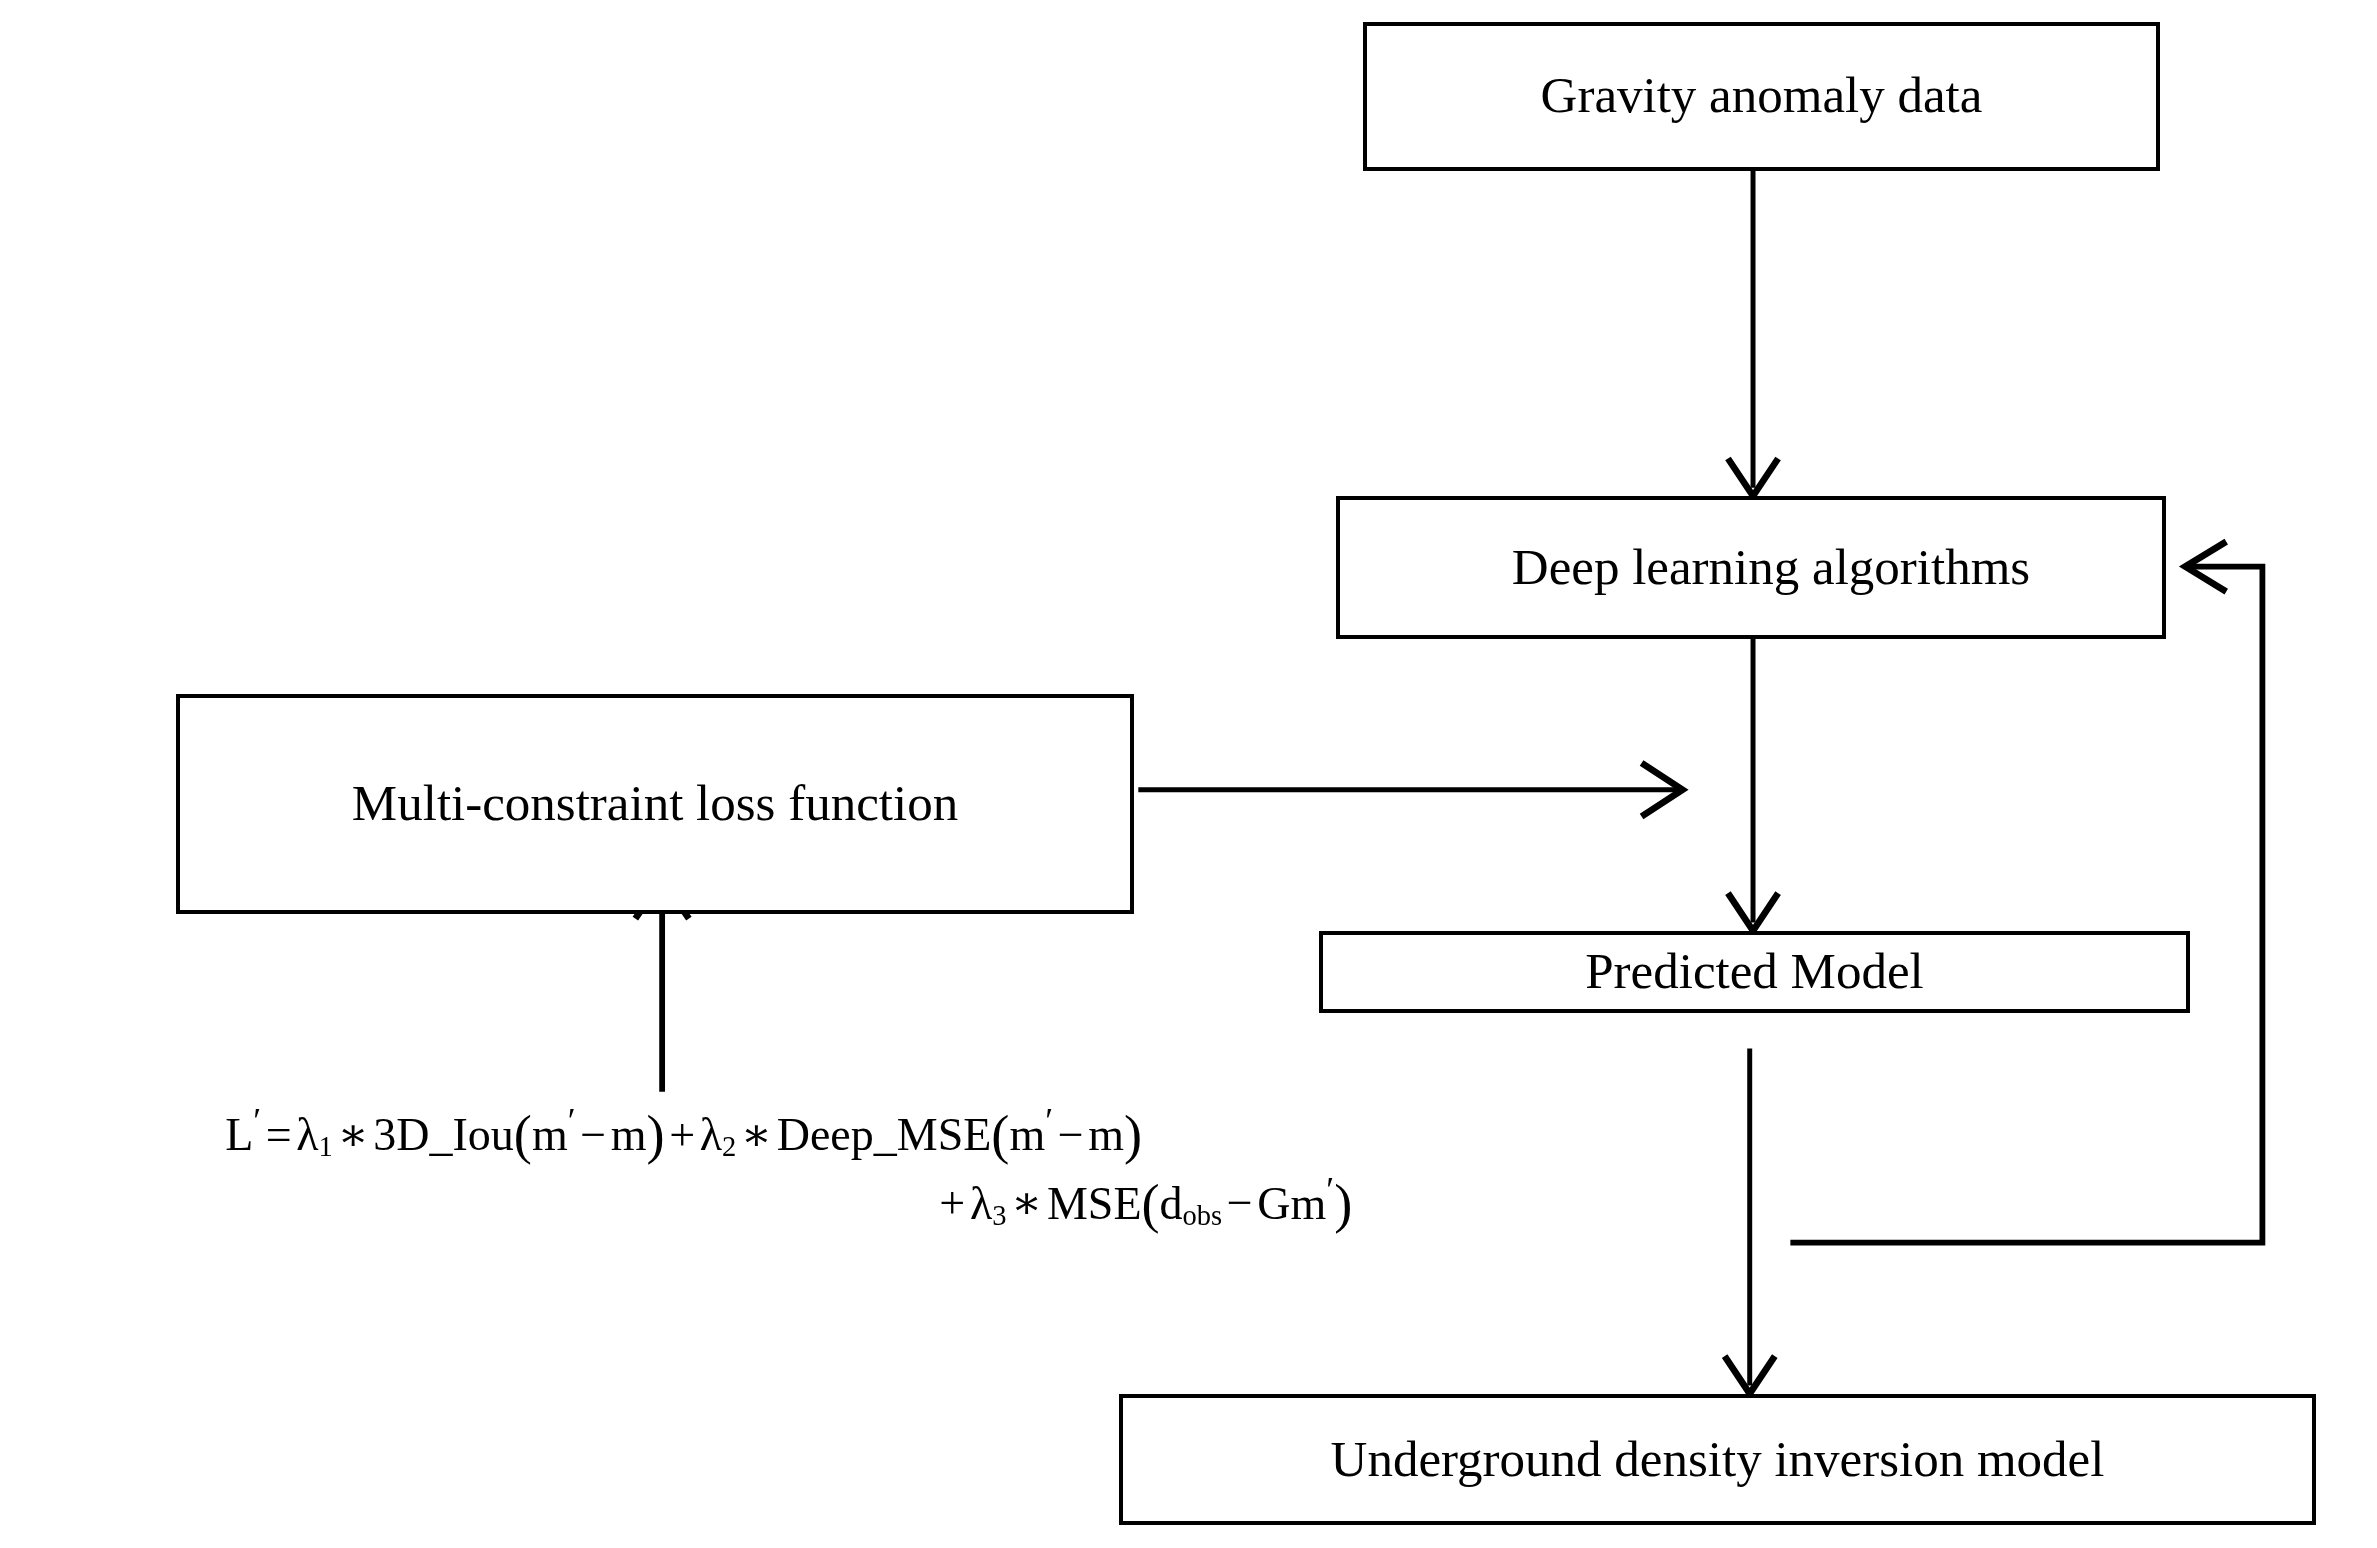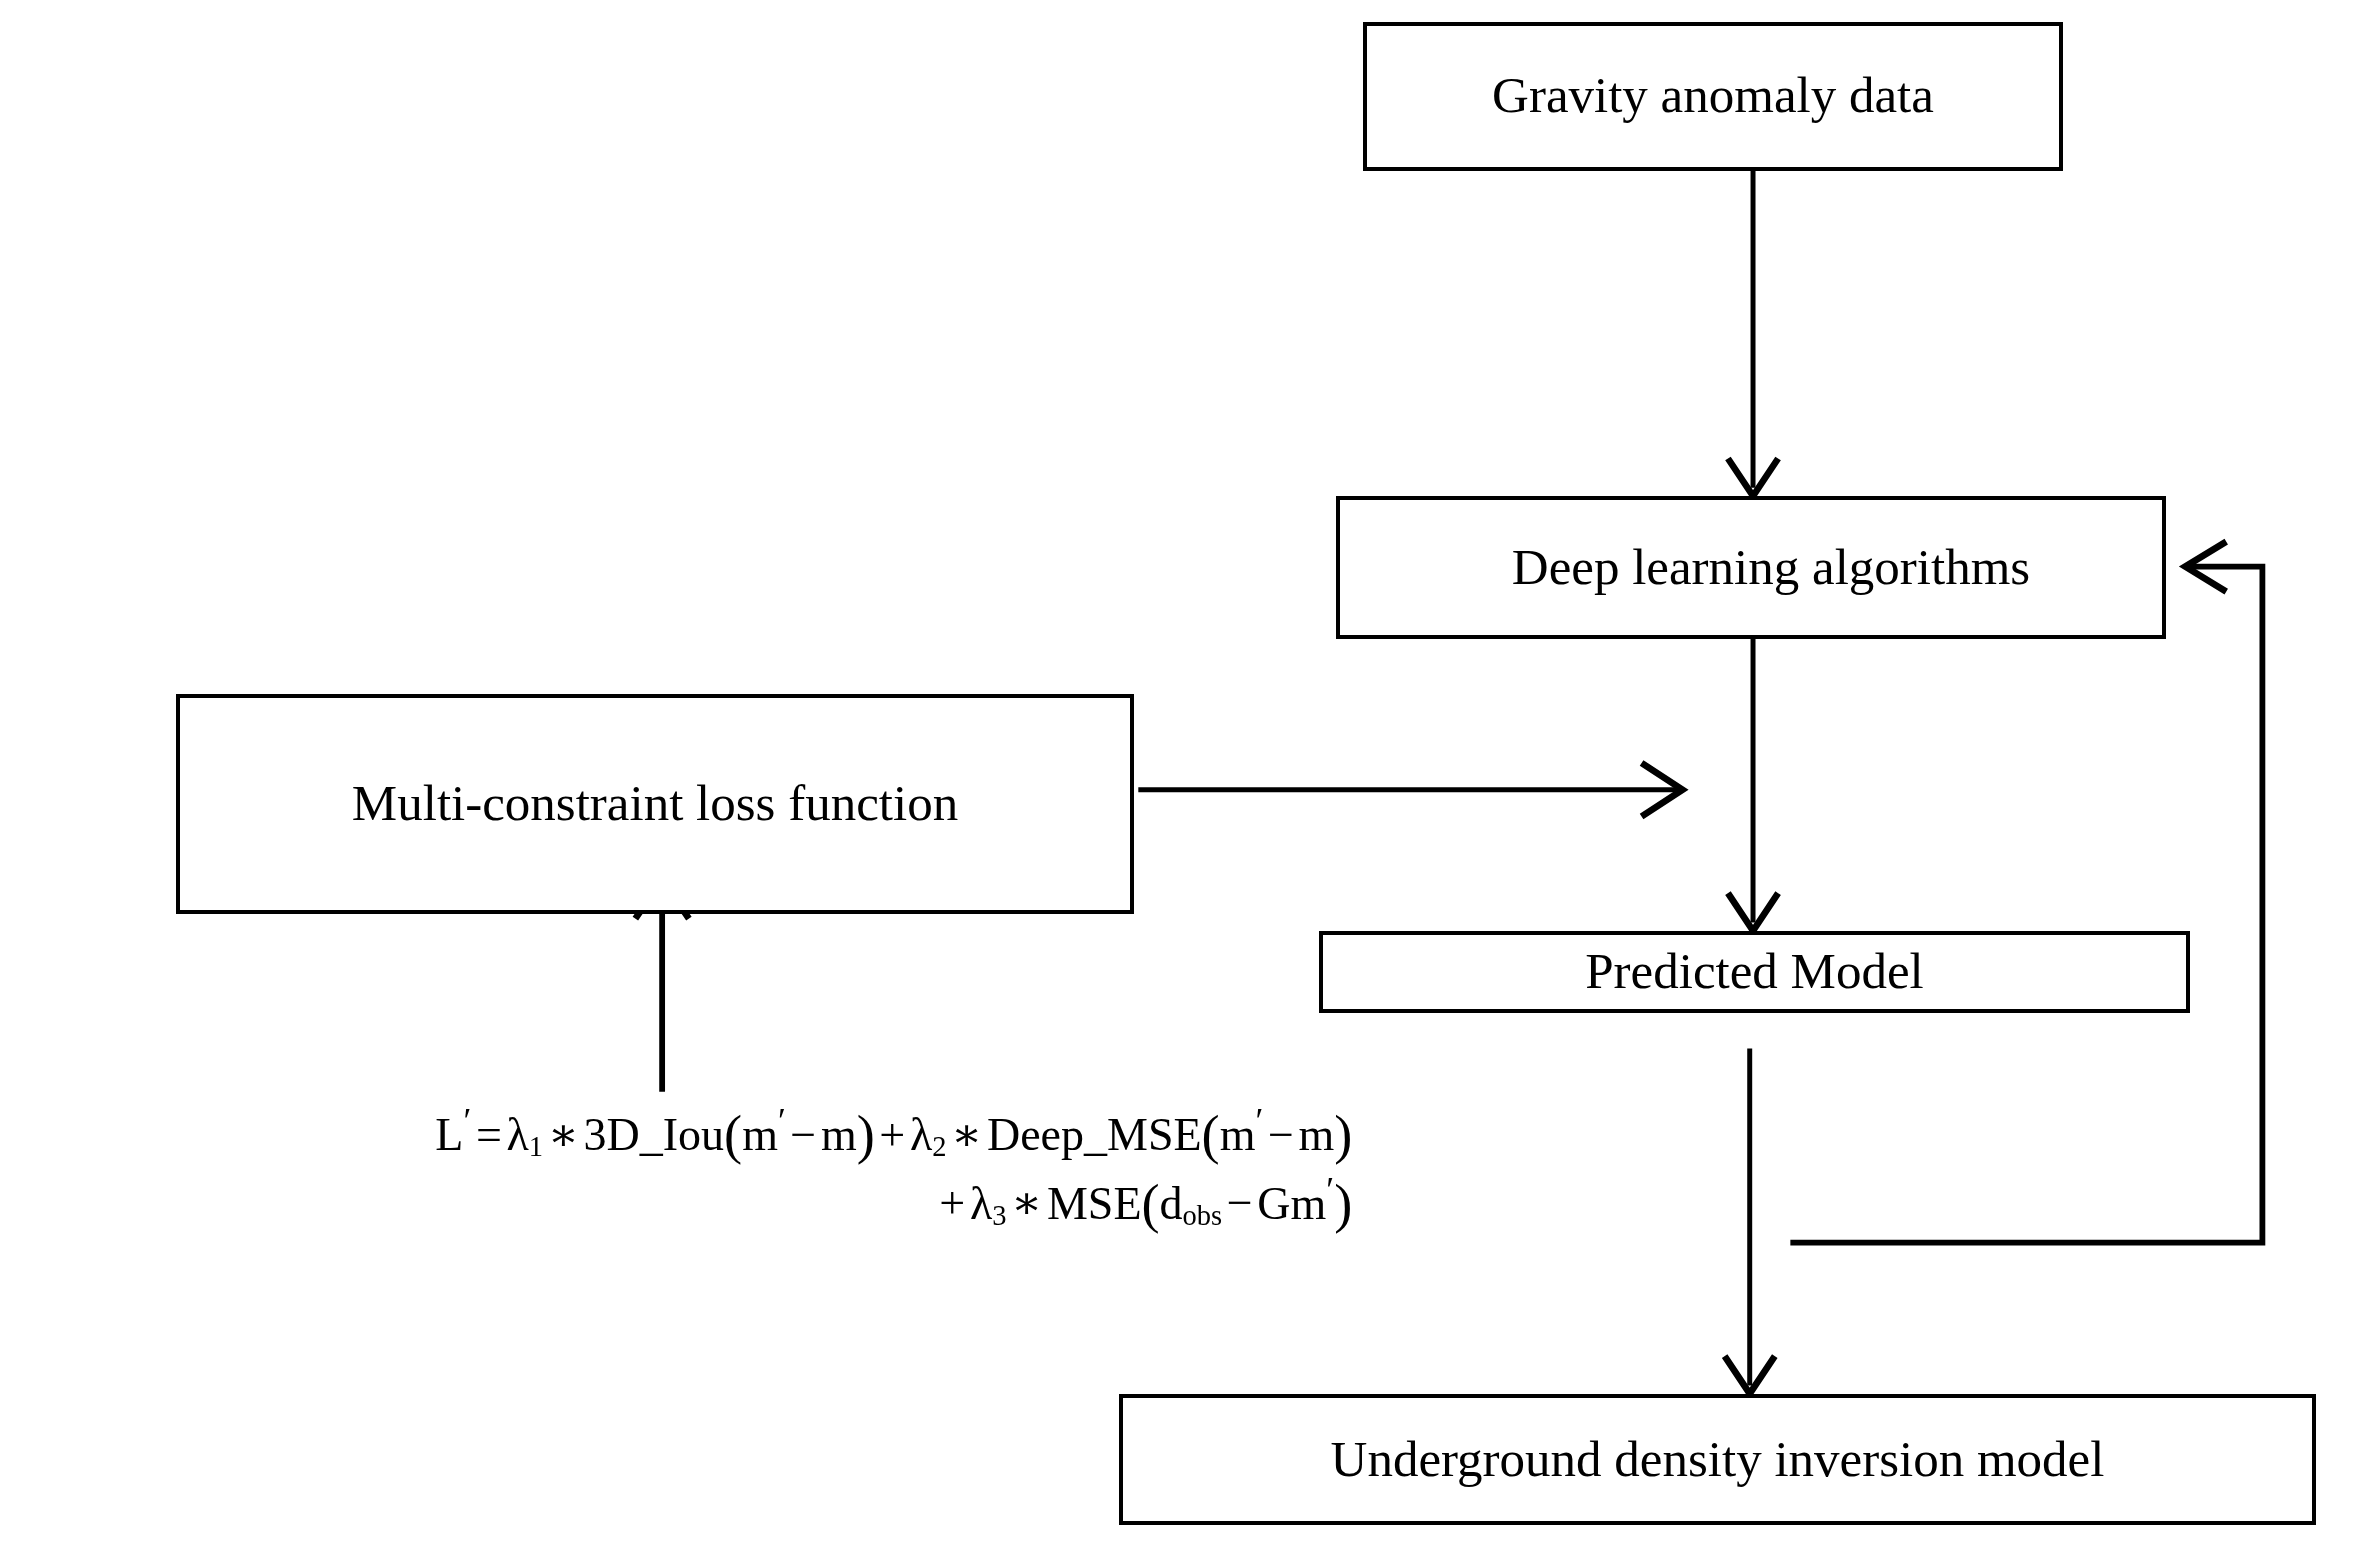--- a/index.html
+++ b/index.html
@@ -26,39 +26,39 @@
     justify-content: center;
     color: #000000;
     line-height: 1.05;
     white-space: nowrap;
   }
   .node .node-label {
     display: block;
   }
 
   
-  #node-gravity  { left: 1363px; top:   21.6px; width:  700px; height: 149px; font-size: 51px; }
+  #node-gravity  { left: 1363px; top:   21.6px; width:  797px; height: 149px; font-size: 51px; }
   #node-deep     { left: 1336px; top:  496px; width: 830px; height: 143px; font-size: 51px; padding-left: 40px; }
   #node-loss     { left:  176px; top:  694px; width: 958px; height: 220px; font-size: 51px; }
   #node-pred     { left: 1319px; top: 931px; width: 871px; height: 82px; font-size: 51px; }
   #node-under    { left: 1119px; top: 1394px; width: 1197px; height: 131px; font-size: 51px; }
 
   
   #formula {
     position: absolute;
     left: 8.3px;
     top: 1100px;
     width: 1344px;
     color: #000000;
     font-family: "Liberation Serif", "DejaVu Serif", serif;
     font-size: 46px;
     line-height: 1.22;
     white-space: nowrap;
   }
-  #formula .line1 { display: block; text-align: right; padding-left: 6.6px; }
+  #formula .line1 { display: block; text-align: center; padding-left: 6.6px; }
   #formula .line2 { display: block; text-align: right; padding-left: 292px; }
   #formula .prime { font-size: 0.78em; vertical-align: 0.46em; }
   #formula sub    { font-size: 0.62em; vertical-align: -0.22em; }
   #formula .op    { padding: 0 0.10em; }
   #formula .paren { font-size: 1.18em; vertical-align: -0.07em; }
 
   
   #connectors {
     position: absolute;
     left: 0; top: 0;

